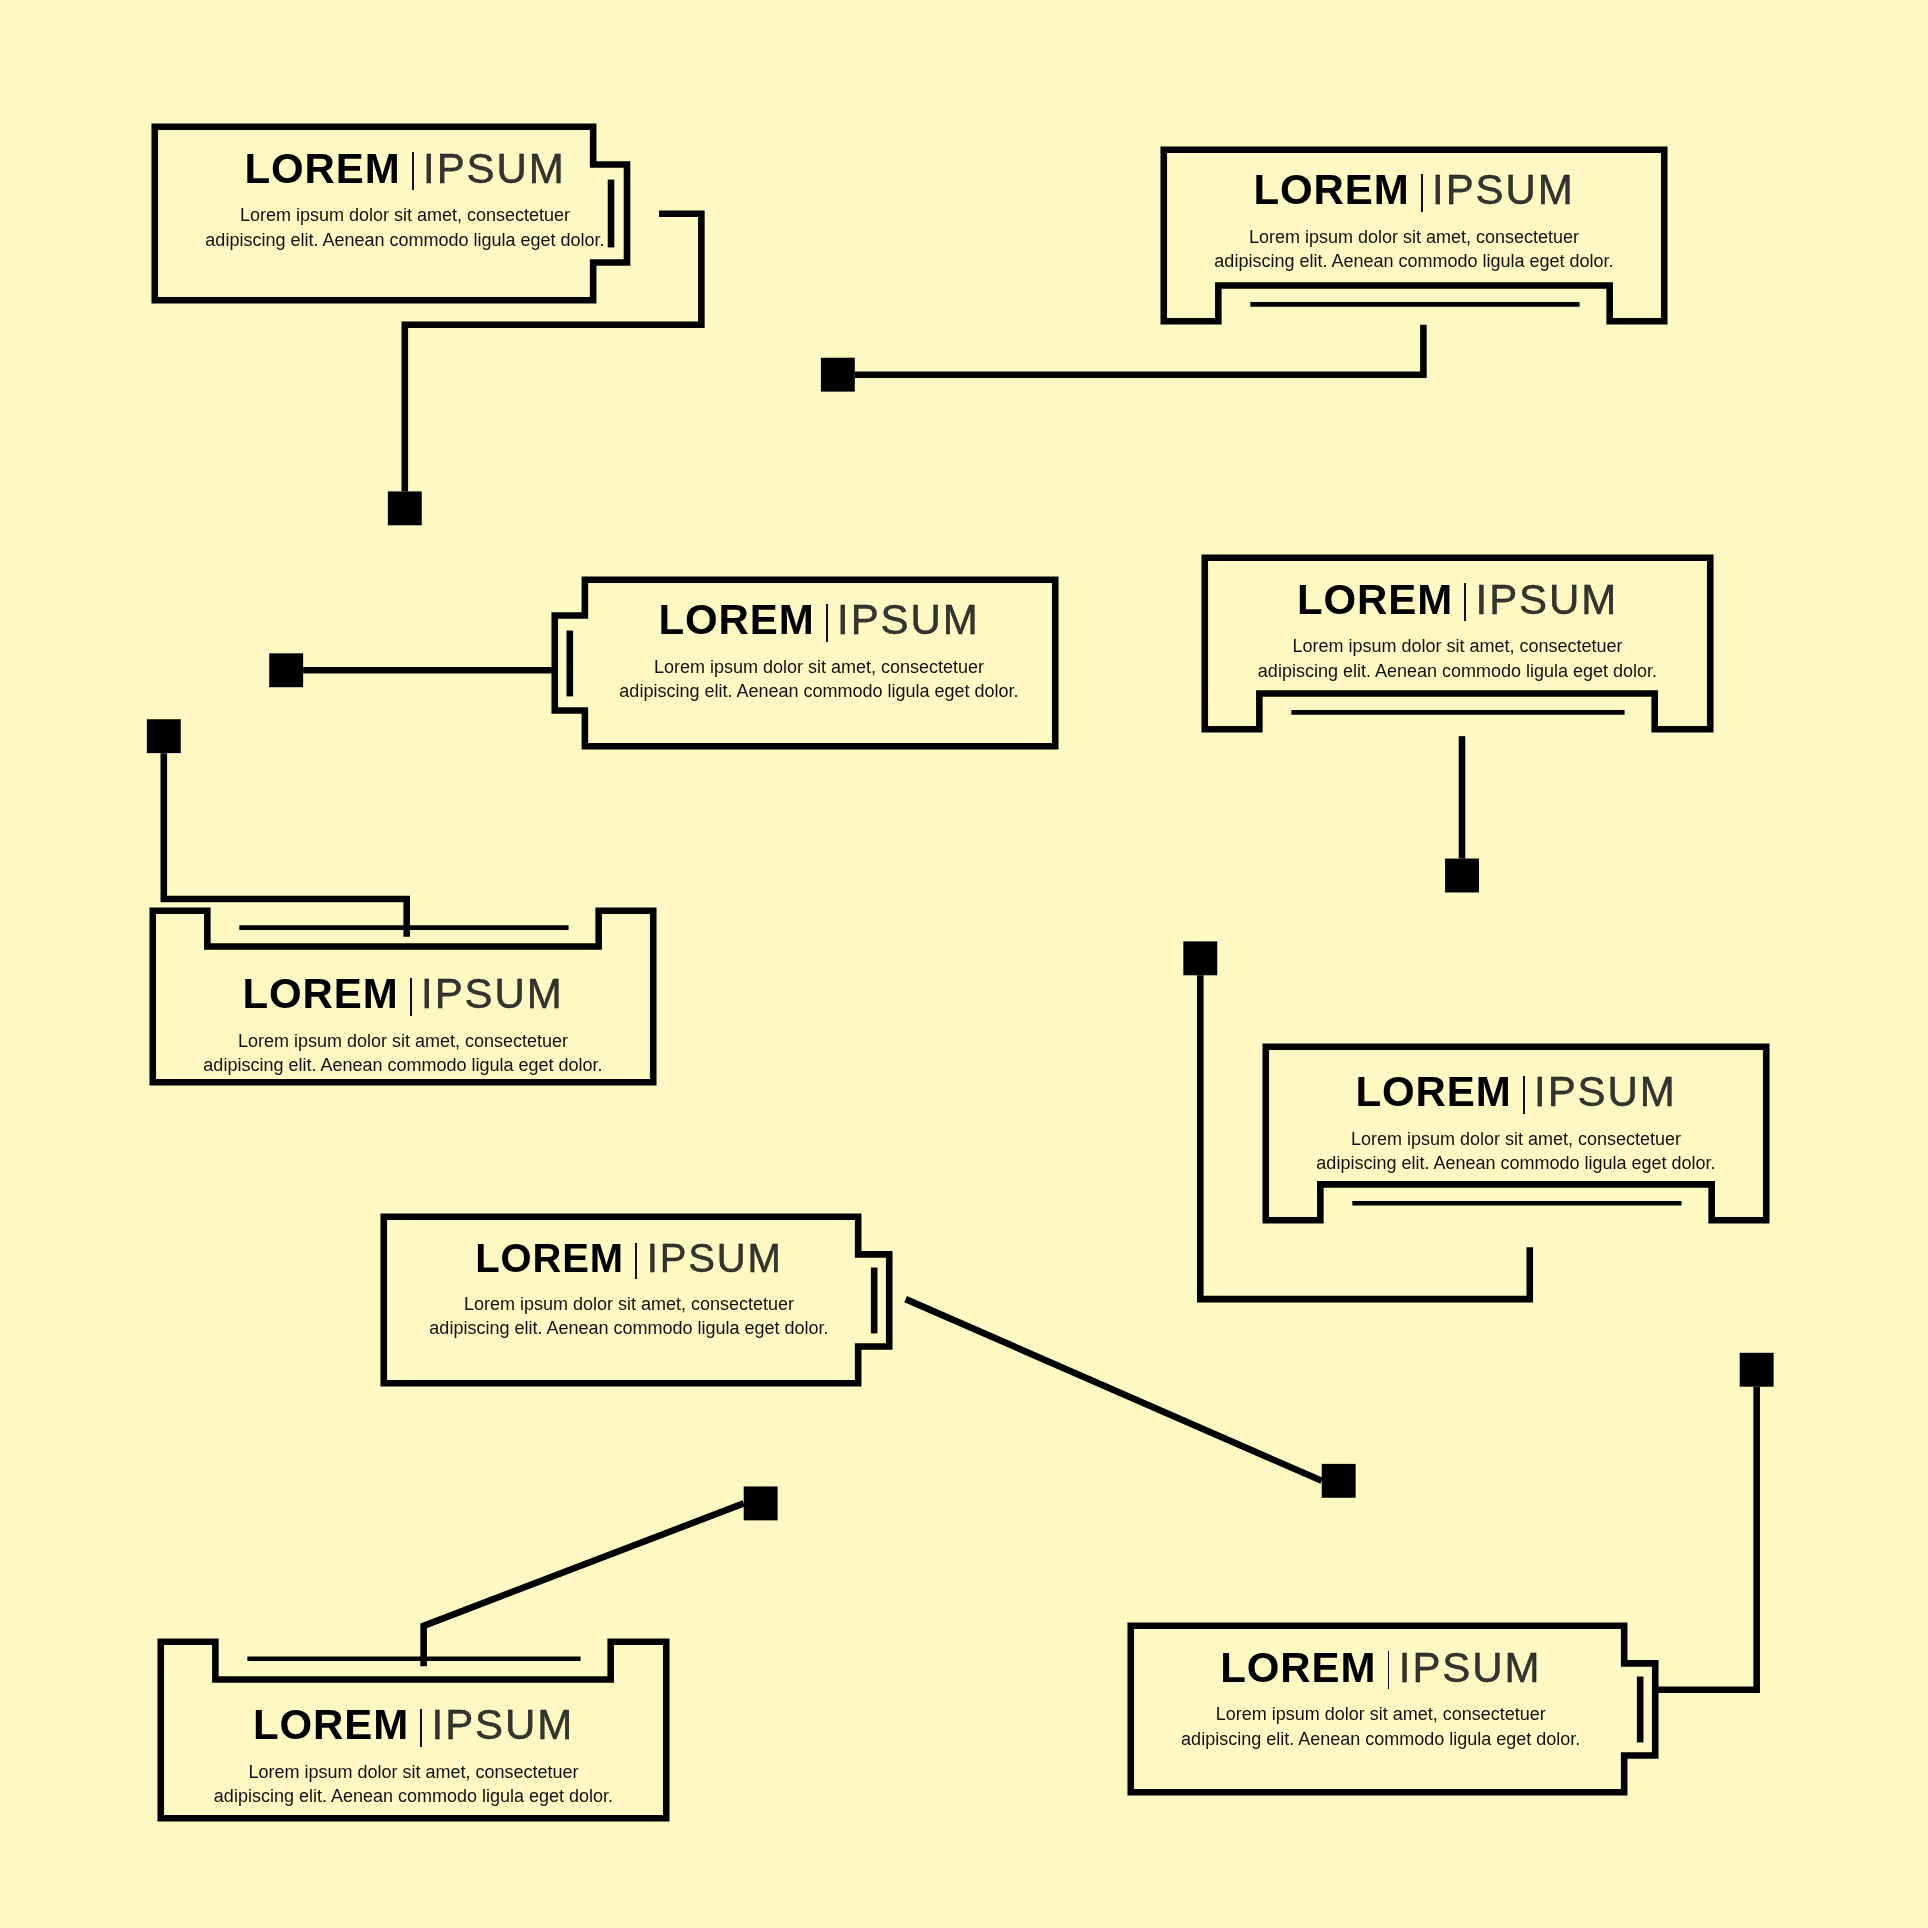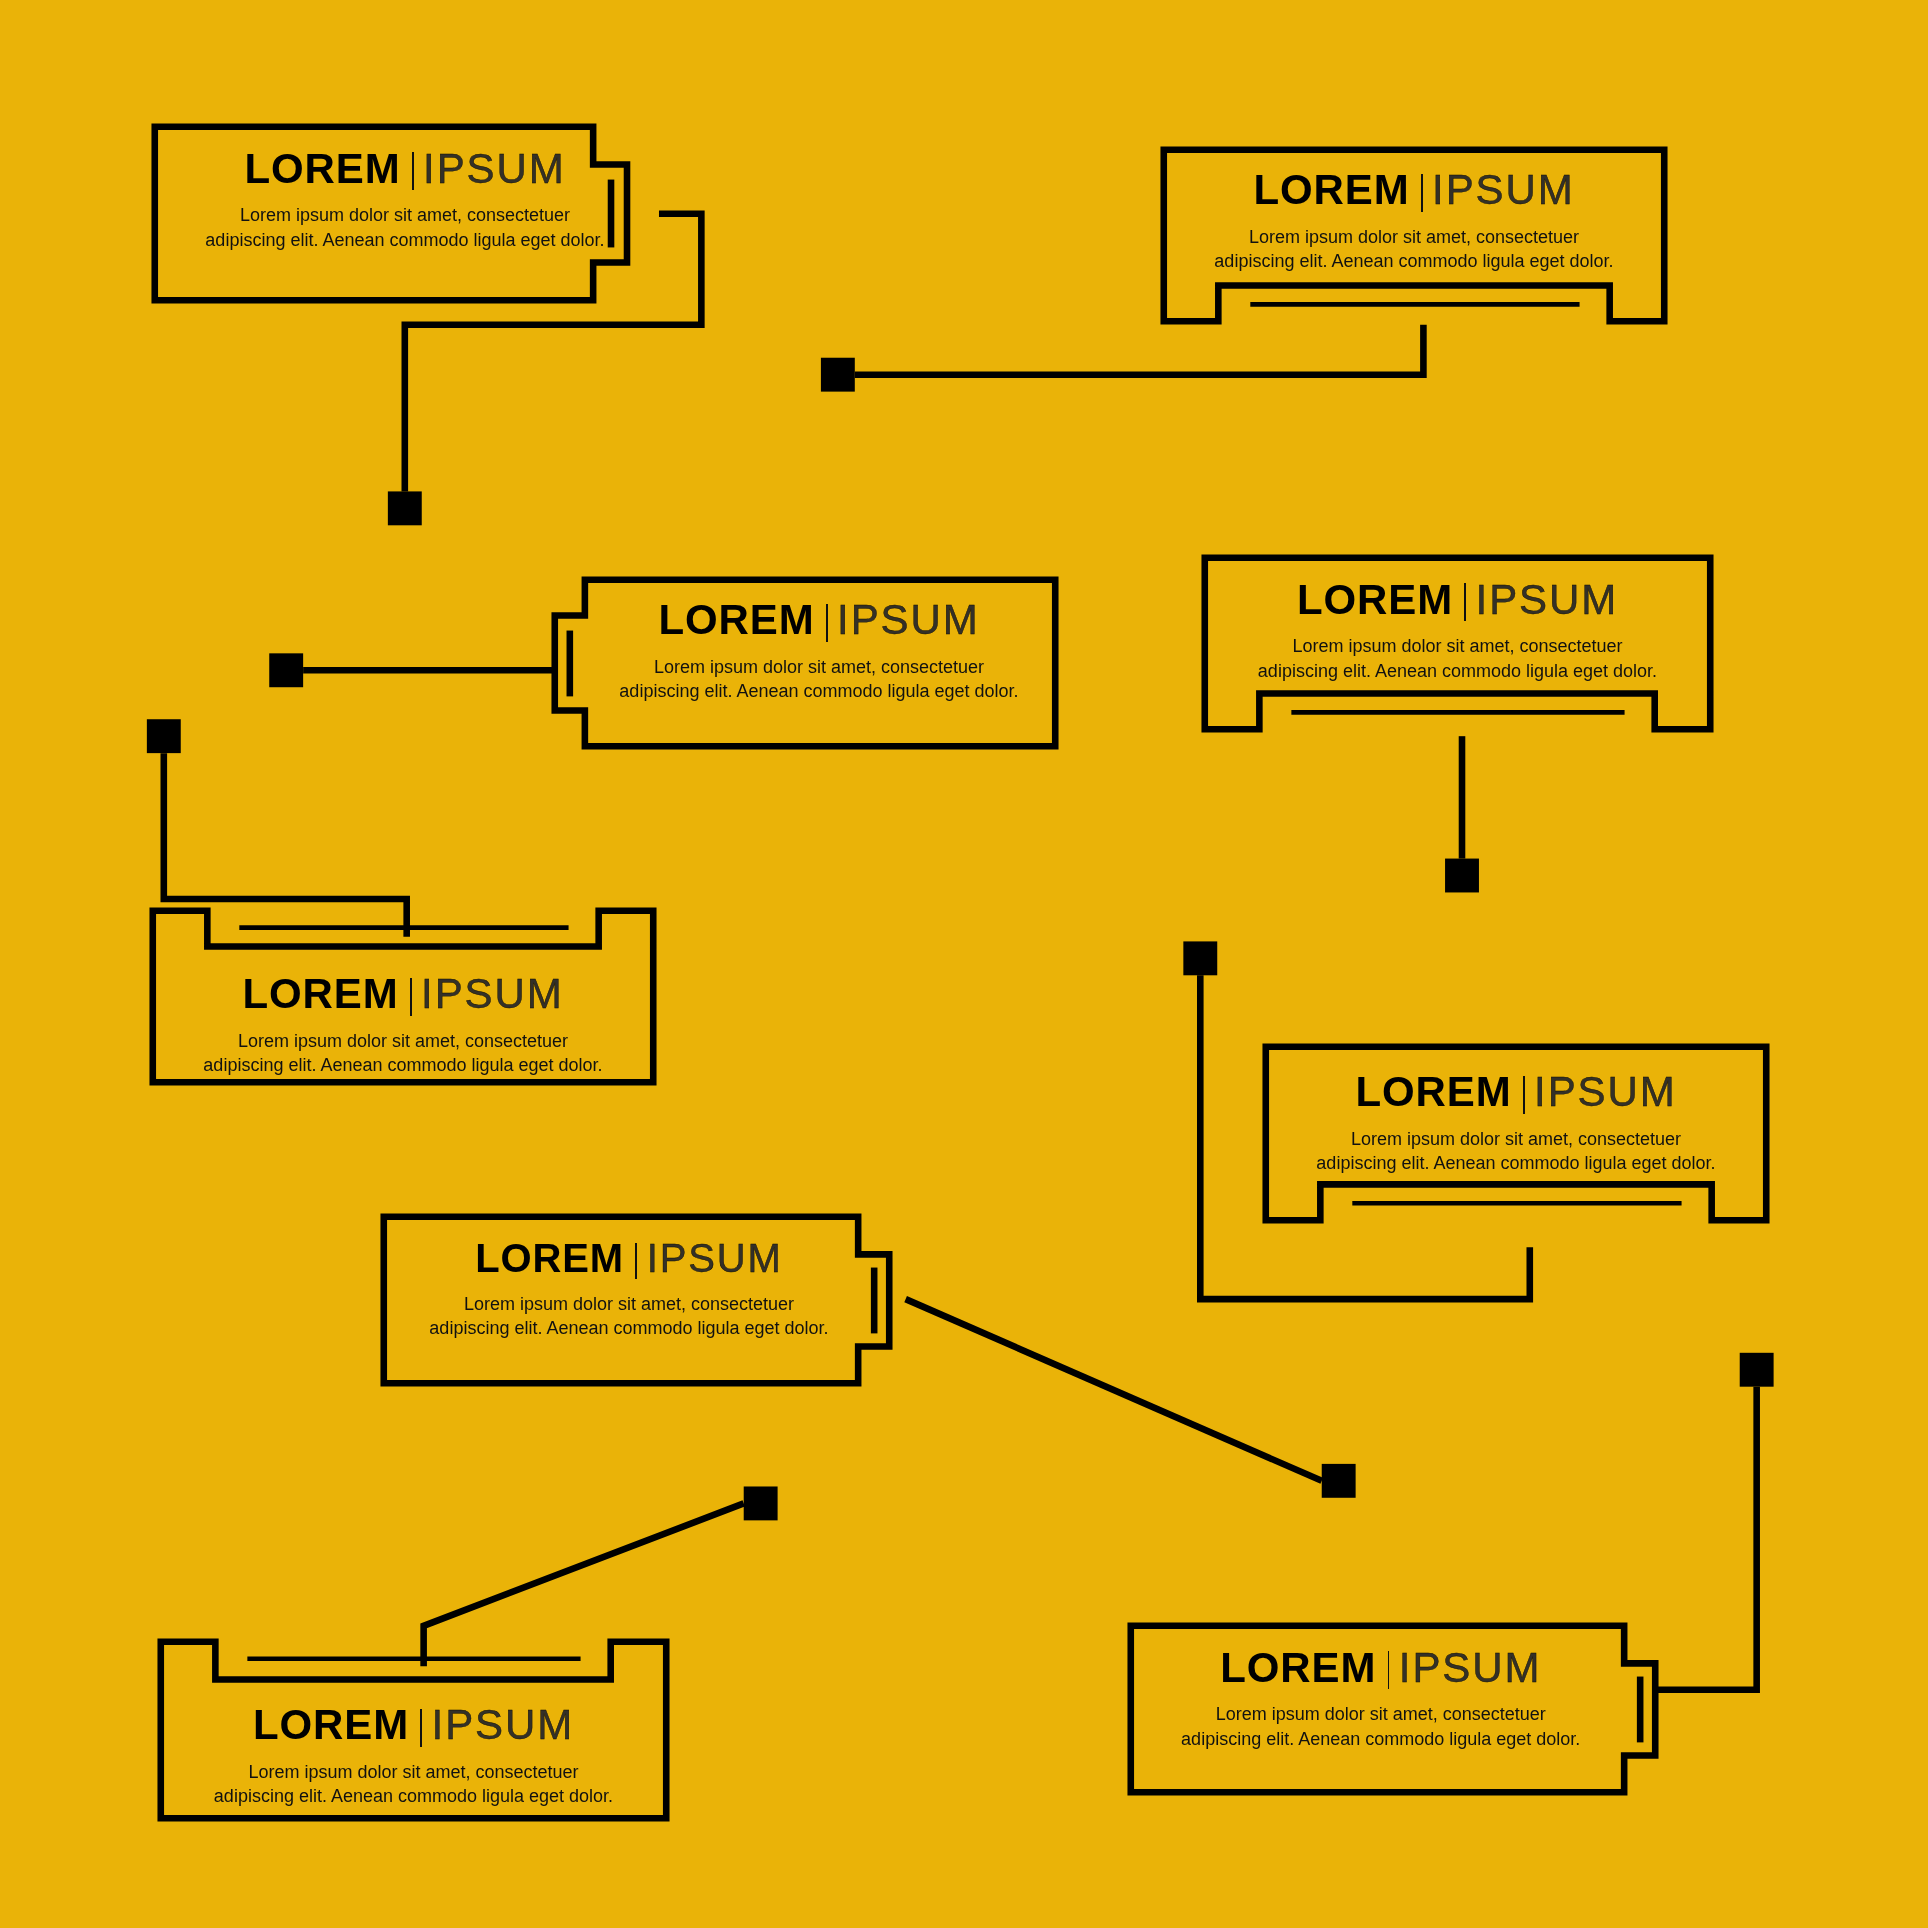--- a/index.html
+++ b/index.html
@@ -8,21 +8,21 @@
     padding: 0;
     background: #ffffff;
   }
   body {
     font-family: "Liberation Sans", sans-serif;
   }
   #stage {
     position: relative;
     width: 1928px;
     height: 1928px;
-    background: #eab308;
+    background: #fef9c3;
     overflow: hidden;
   }
   #wires {
     position: absolute;
     left: 0;
     top: 0;
     width: 1928px;
     height: 1928px;
     pointer-events: none;
   }

